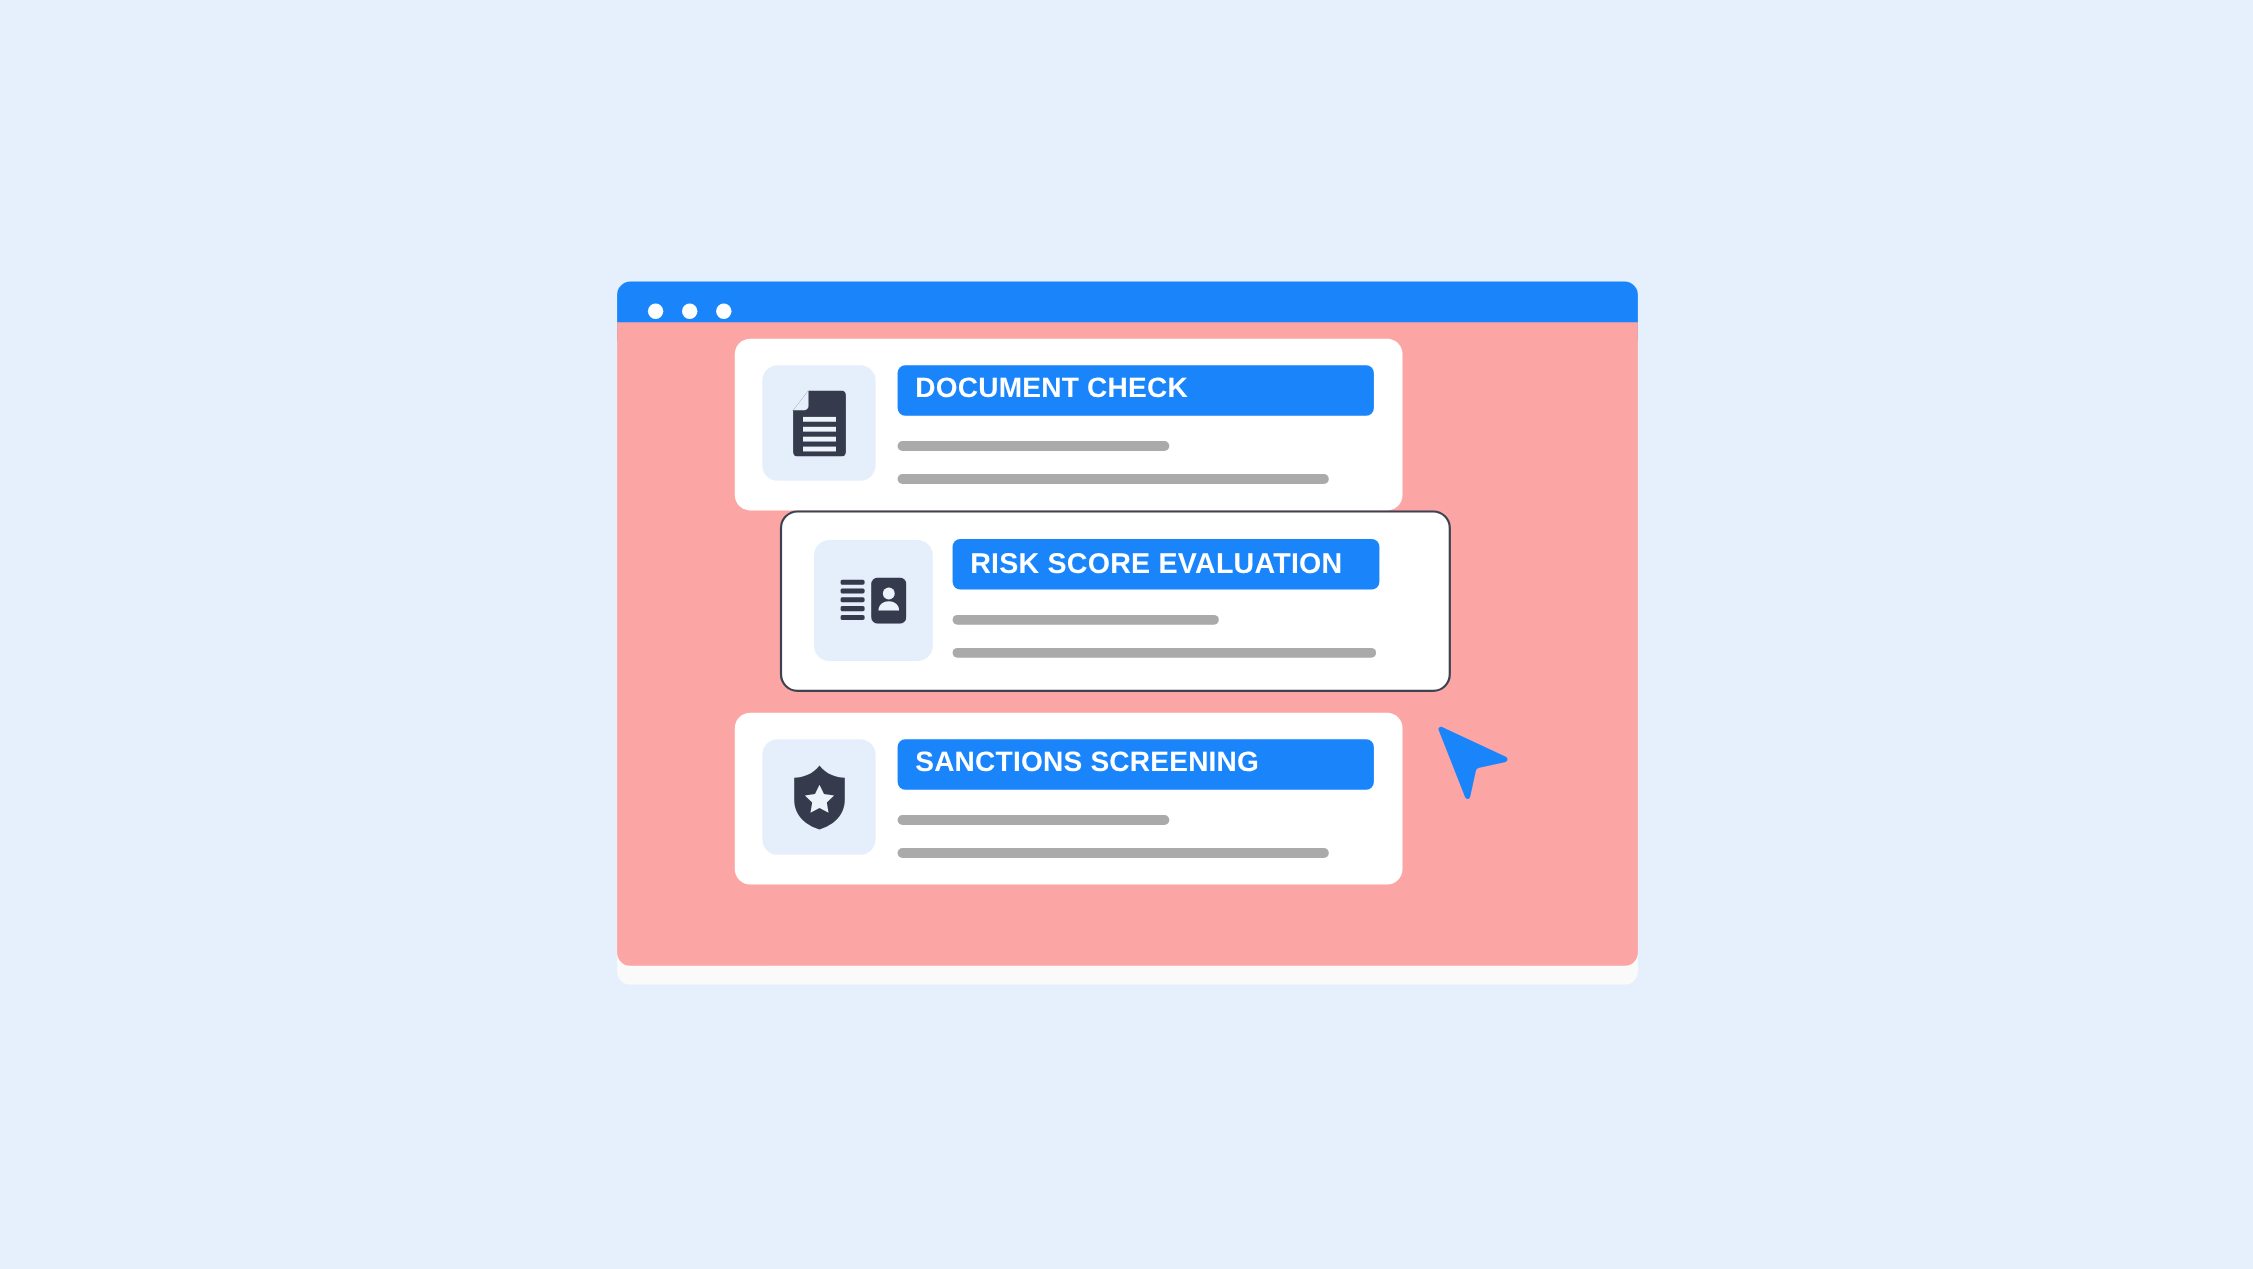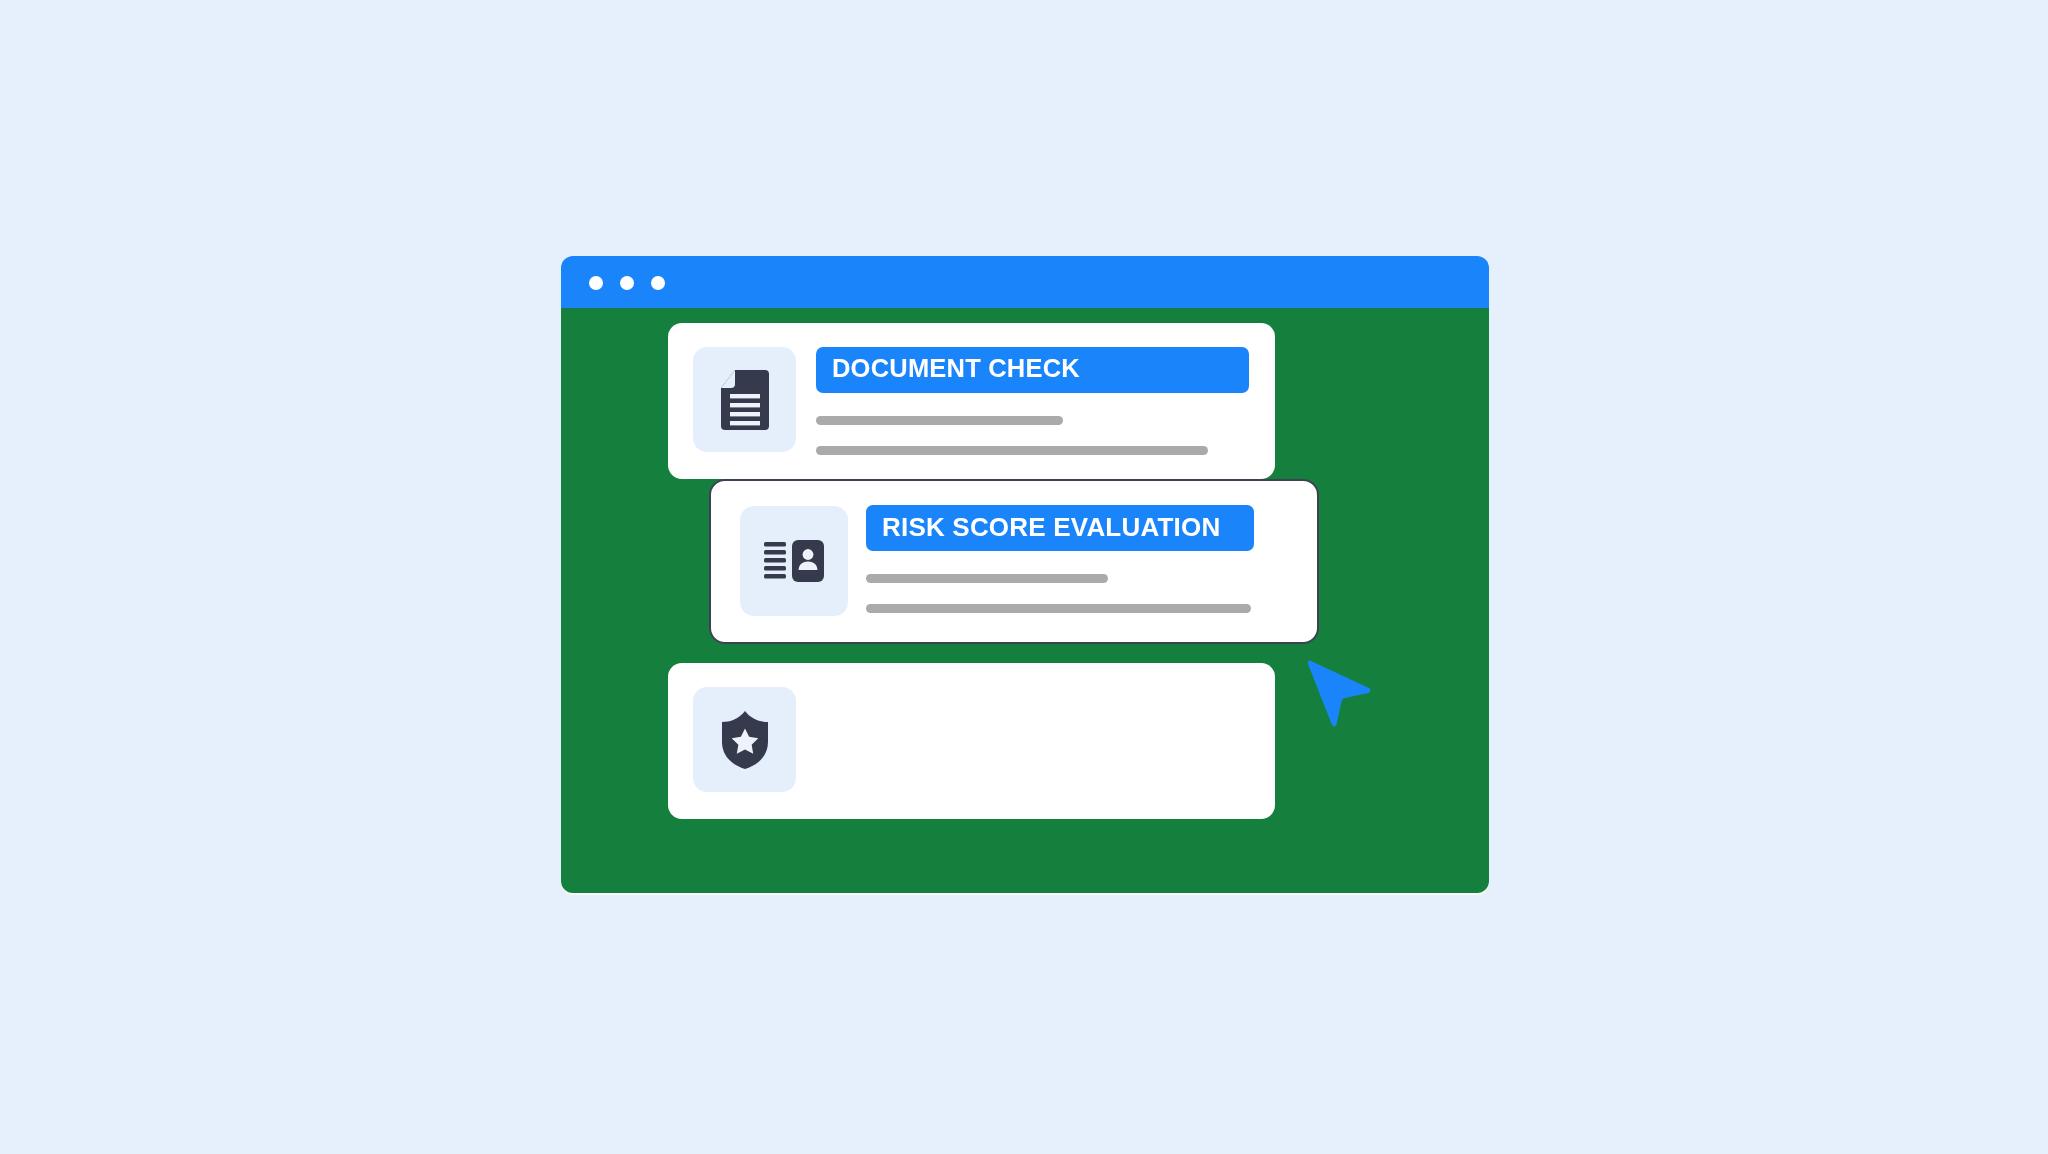--- a/index.html
+++ b/index.html
@@ -50,24 +50,24 @@
   .window-dot {
     width: 14px;
     height: 14px;
     border-radius: 50%;
     background: #ffffff;
     margin-right: 17px;
   }
   #window-content {
     position: absolute;
     left: 0;
-    top: 52px;
+    top: 37px;
     width: 928px;
     height: 585px;
-    background: #15803d;
+    background: #fca5a5;
     border-radius: 0 0 12px 12px;
   }
 
   
   .check-card {
     position: absolute;
     background: #ffffff;
     border-radius: 14px;
     box-sizing: border-box;
   }
@@ -217,20 +217,25 @@
 
       <div class="check-card plain" id="card-sanctions-screening">
 
         <div class="icon-tile">
           <svg width="52" height="60" viewBox="0 0 52 60">
             <path d="M26 1 C20 9 11 12 3 12 V32 C3 46 13 55 26 59 C39 55 49 46 49 32 V12 C41 12 32 9 26 1 Z" fill="#353b4c"></path>
             <path d="M26 18.5 l4.1 8.3 9.2 1.35 -6.65 6.5 1.57 9.15 -8.22 -4.32 -8.22 4.32 1.57 -9.15 -6.65 -6.5 9.2 -1.35 Z" fill="#eef3fb"></path>
           </svg>
         </div>
 
+        <div class="card-body">
+          <div class="title-chip">SANCTIONS SCREENING</div>
+          <div class="skeleton-line short"></div>
+          <div class="skeleton-line long"></div>
+        </div>
       </div>
 
     </div>
   </div>
 
   <svg id="cursor-pointer" viewBox="0 0 72 72">
     <path d="M5 5 C4 3 6 1 8 2 L66 29 C68 30 68 33 65 34 L42 39 C40 39.4 39 40.5 38.6 42.3 L33.6 65 C33 68 29.8 68 28.8 65.6 Z" fill="#1a85fb"></path>
   </svg>
 
 </div>

